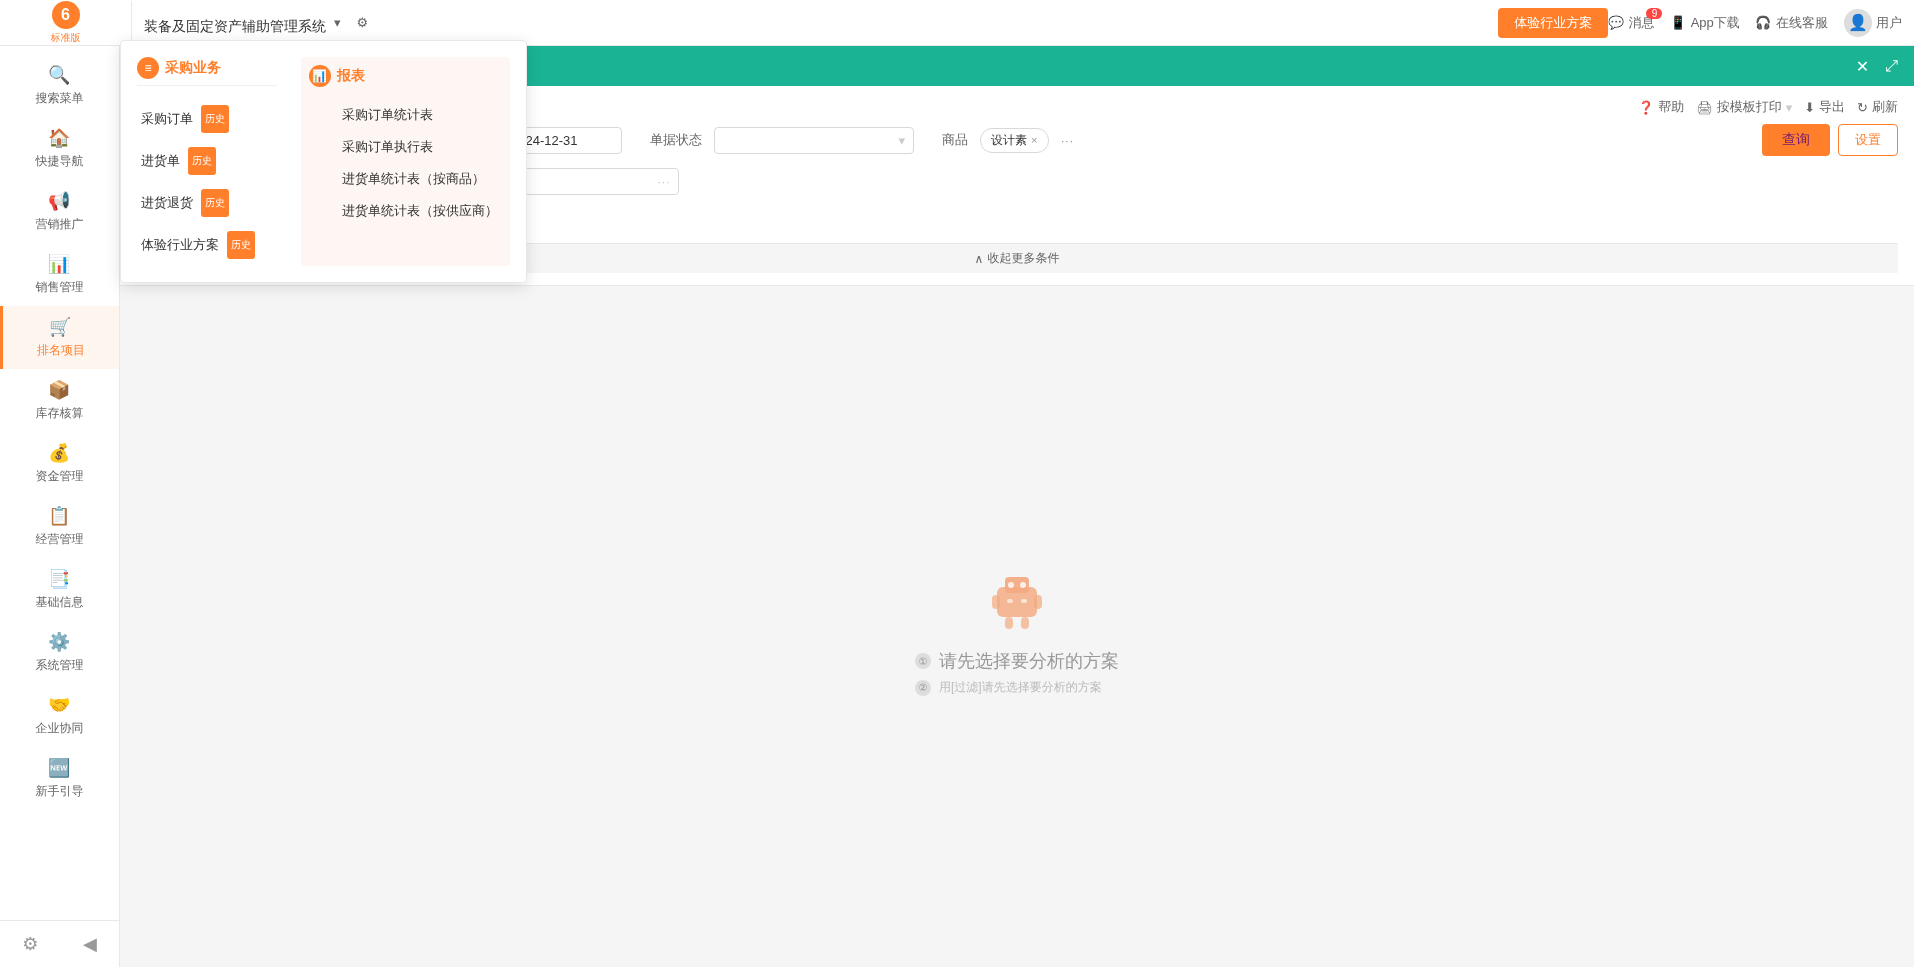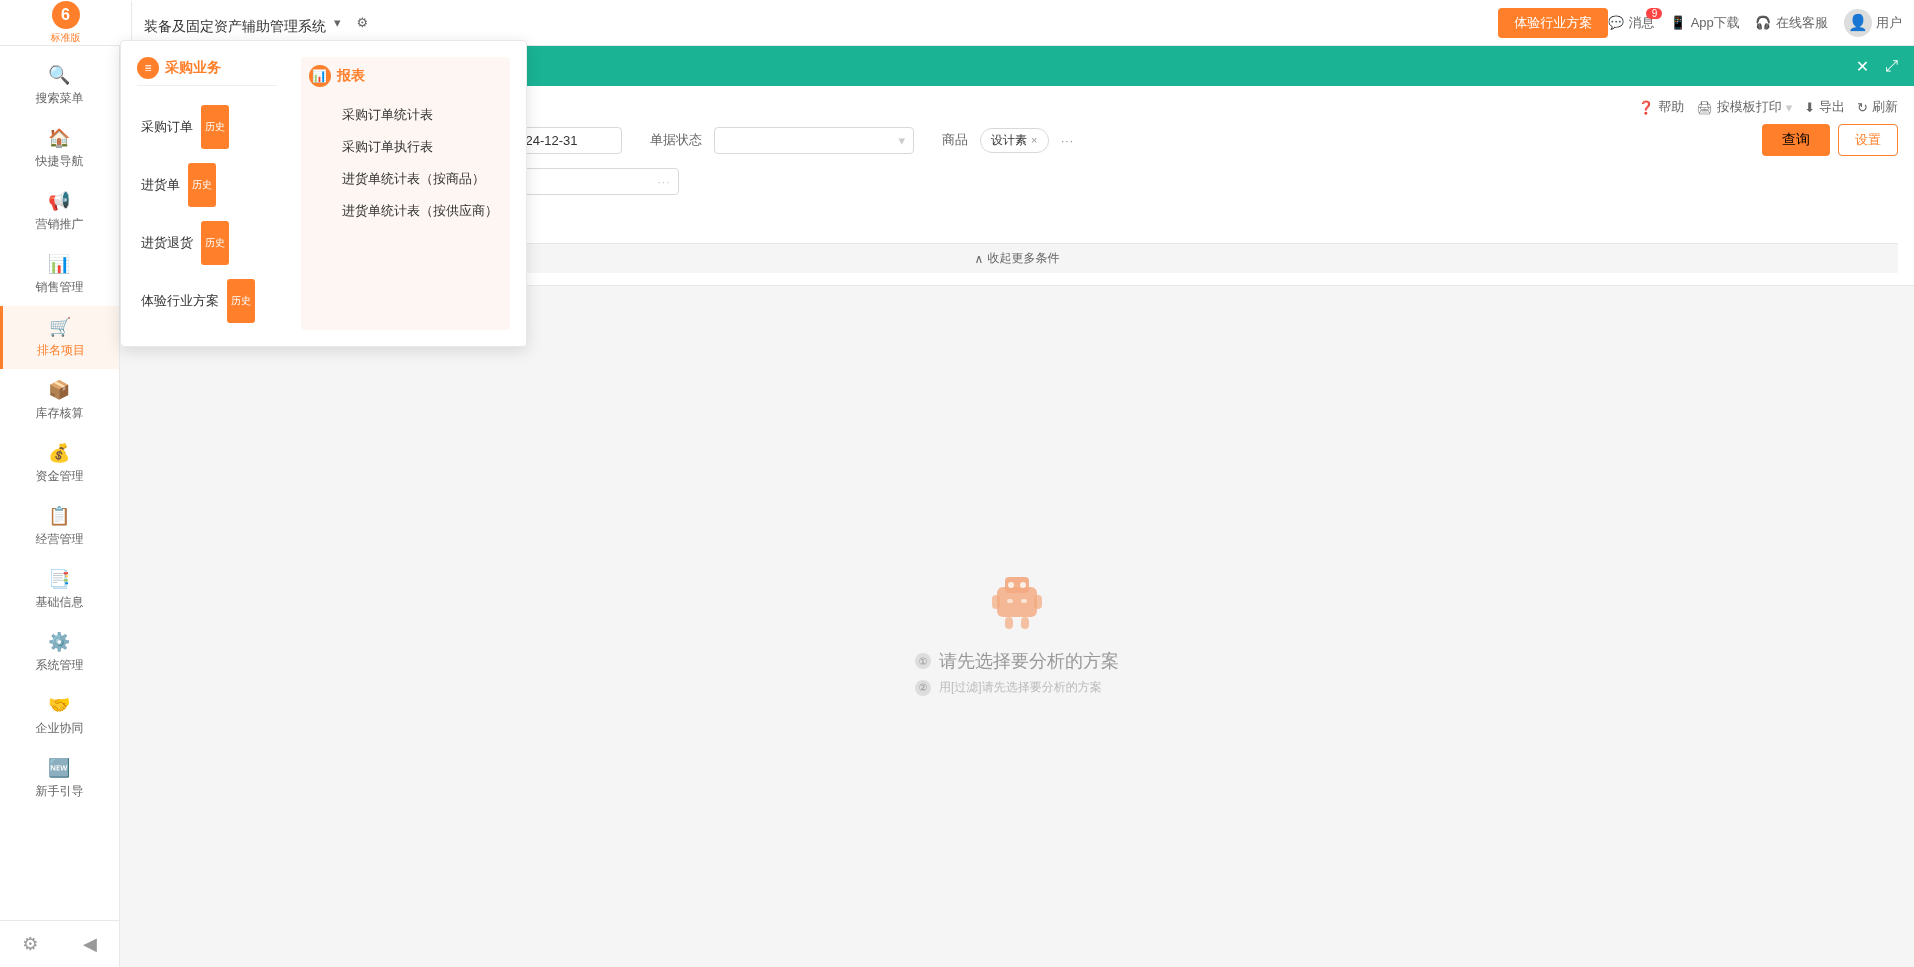--- a/index.html
+++ b/index.html
@@ -283,21 +283,21 @@
     .toolbar-btn {
       display: flex;
       align-items: center;
       gap: 4px;
       color: #666;
       cursor: pointer;
       font-size: 13px;
     }
     .query-btn {
       background: #ff7f2a;
-      color: #000000;
+      color: #701a75;
       border: none;
       padding: 7px 20px;
       border-radius: 4px;
       cursor: pointer;
       font-size: 14px;
     }
     .setting-btn {
       background: #fff;
       color: #ff7f2a;
       border: 1px solid #ff7f2a;
@@ -401,21 +401,21 @@
       gap: 8px;
       padding: 7px 4px;
       cursor: pointer;
       color: #333;
       font-size: 13px;
     }
     .history-tag {
       background: #ff7f2a;
       color: #fff;
       font-size: 10px;
-      padding: 15px 4px;
+      padding: 7px 4px;
       border-radius: 3px;
     }
     .menu-item-right {
       display: flex;
       align-items: center;
       padding: 7px 4px;
       cursor: pointer;
       color: #333;
       font-size: 13px;
       margin-left: 29px;

